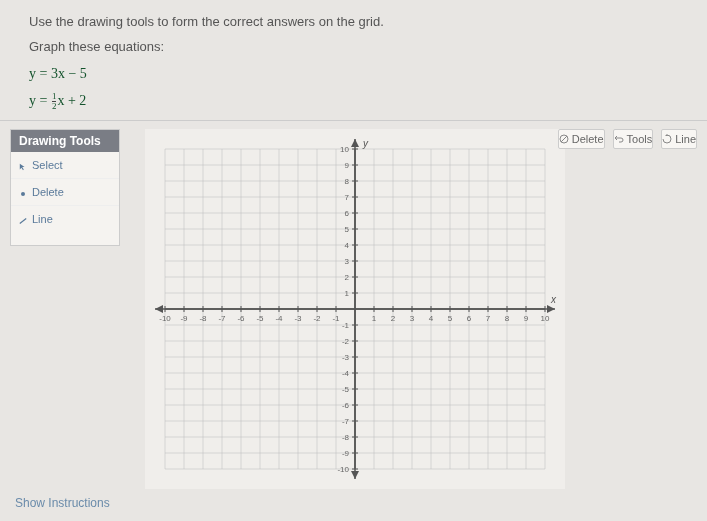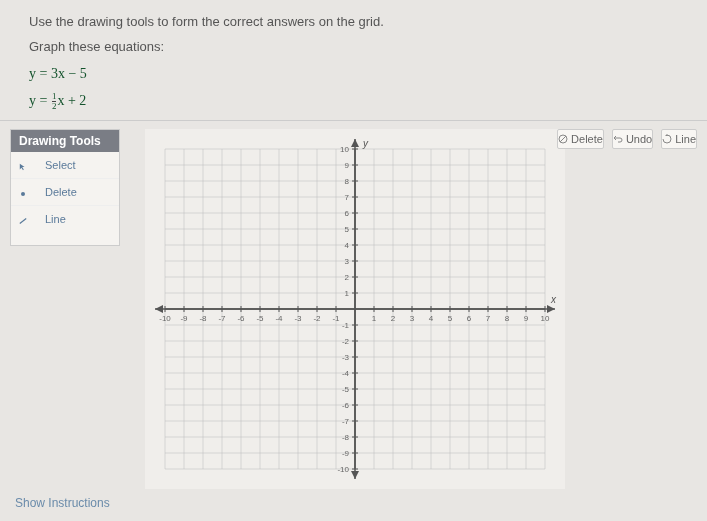--- a/index.html
+++ b/index.html
@@ -5,21 +5,21 @@
 * { box-sizing: border-box; margin: 0; padding: 0; }
 body { font-family: Arial, sans-serif; background: #e8e6e3; width: 707px; height: 521px; overflow: hidden; position: relative; }
 .instructions { padding: 10px 18px 5px; color: #555; font-size: 13px; line-height: 1.8; margin-left: 11px; }
 .instructions p { margin-bottom: 2px; }
 .eq { font-family: 'Times New Roman', serif; font-size: 14px; color: #14532d; }
 .frac { display: inline-block; vertical-align: middle; font-size: 9px; line-height: 9px; text-align: center; margin: 0 1px; }
 .frac .n { border-bottom: 1px solid #444; display: block; }
 .workspace { border-top: 1px solid #ccc; position: relative; height: 395px; }
 .tools-panel { position: absolute; left: 10px; top: 8px; width: 110px; background: #f5f3f0; border: 1px solid #ccc; z-index: 2; }
 .tools-header { background: #7a7d85; color: #fff; font-size: 12px; padding: 4px 8px; font-weight: bold; }
-.tool-item { padding: 7px 8px; font-size: 11px; color: #5a7a9a; border-bottom: 1px solid #eee; cursor: pointer; display: flex; align-items: center; gap: 18px; }
+.tool-item { padding: 7px 8px; font-size: 11px; color: #5a7a9a; border-bottom: 1px solid #eee; cursor: pointer; display: flex; align-items: center; gap: 5px; }
 .tool-item:last-child { border-bottom: none; padding-bottom: 20px; align-items: center; }
 .tool-icon { width: 8px; height: 8px; display: inline-block; }
 .action-btns { position: absolute; right: 10px; top: 8px; display: flex; gap: 8px; z-index: 2; }
 .action-btn { font-size: 11px; color: #666; cursor: pointer; display: flex; align-items: center; gap: 3px; padding: 3px 0; border: 1px solid #ccc; background: #f8f6f3; border-radius: 2px; }
 .action-icon { width: 10px; height: 10px; display: inline-block; }
 .graph-area { position: absolute; left: 145px; top: 8px; width: 420px; height: 360px; background: #f0eeeb; }
 .show-inst { position: absolute; bottom: 5px; left: 15px; font-size: 12px; color: #6a8baa; cursor: pointer; }
 svg.grid { width: 100%; height: 100%; }
 .grid line { stroke: #bbb; stroke-width: 0.5; }
 .grid .axis { stroke: #555; stroke-width: 1.5; }
@@ -70,21 +70,21 @@
       <span class="action-icon"><svg viewBox="0 0 10 10">
             <circle cx="5" cy="5" r="4" fill="none" stroke="#888" stroke-width="1"></circle>
             <line x1="2" y1="8" x2="8" y2="2" stroke="#888" stroke-width="1"></line>
           </svg></span>
       <span>Delete</span>
     </div>
     <div class="action-btn">
       <span class="action-icon"><svg viewBox="0 0 10 10">
             <path d="M3 2 L1 4 L3 6 M1 4 L7 4 A2 2 0 0 1 7 8 L5 8" fill="none" stroke="#888" stroke-width="1"></path>
           </svg></span>
-      <span>Undo</span>
+      <span>Tools</span>
     </div>
     <div class="action-btn">
       <span class="action-icon"><svg viewBox="0 0 10 10">
             <path d="M5 1 A4 4 0 1 1 1 5" fill="none" stroke="#888" stroke-width="1"></path>
             <path d="M5 0 L3 2 L6 2 Z" fill="#888"></path>
           </svg></span>
       <span>Line</span>
     </div>
   </div>
 

